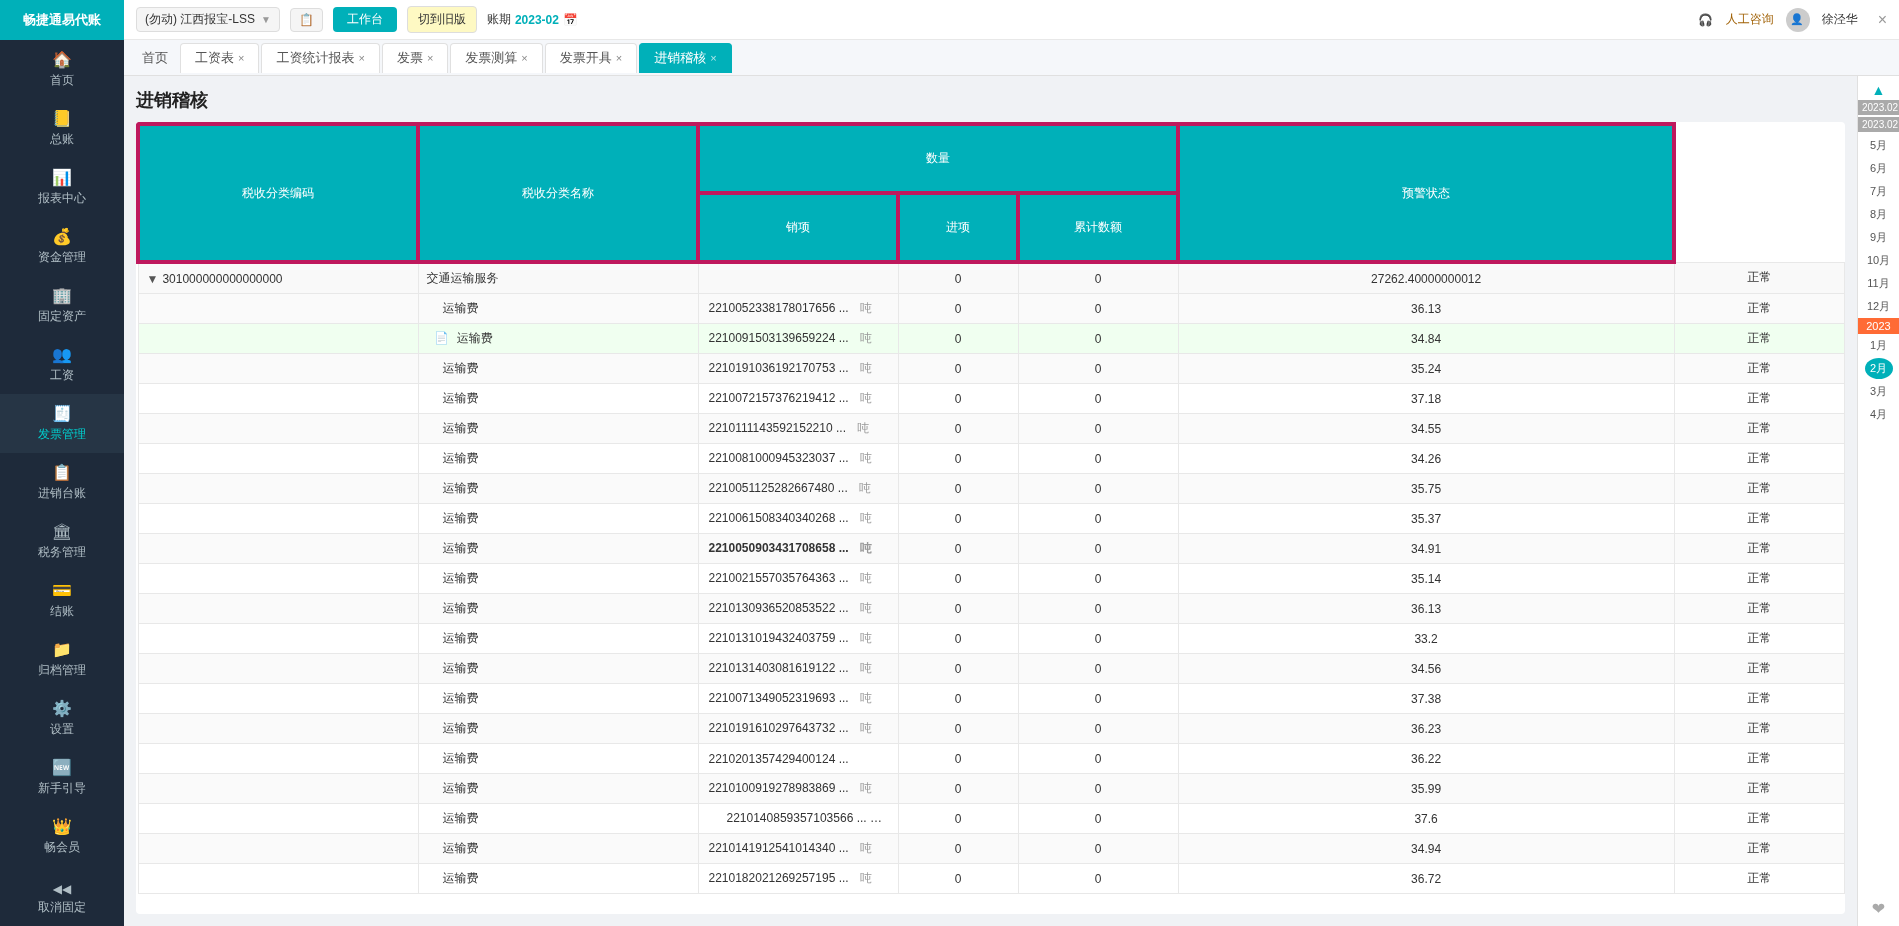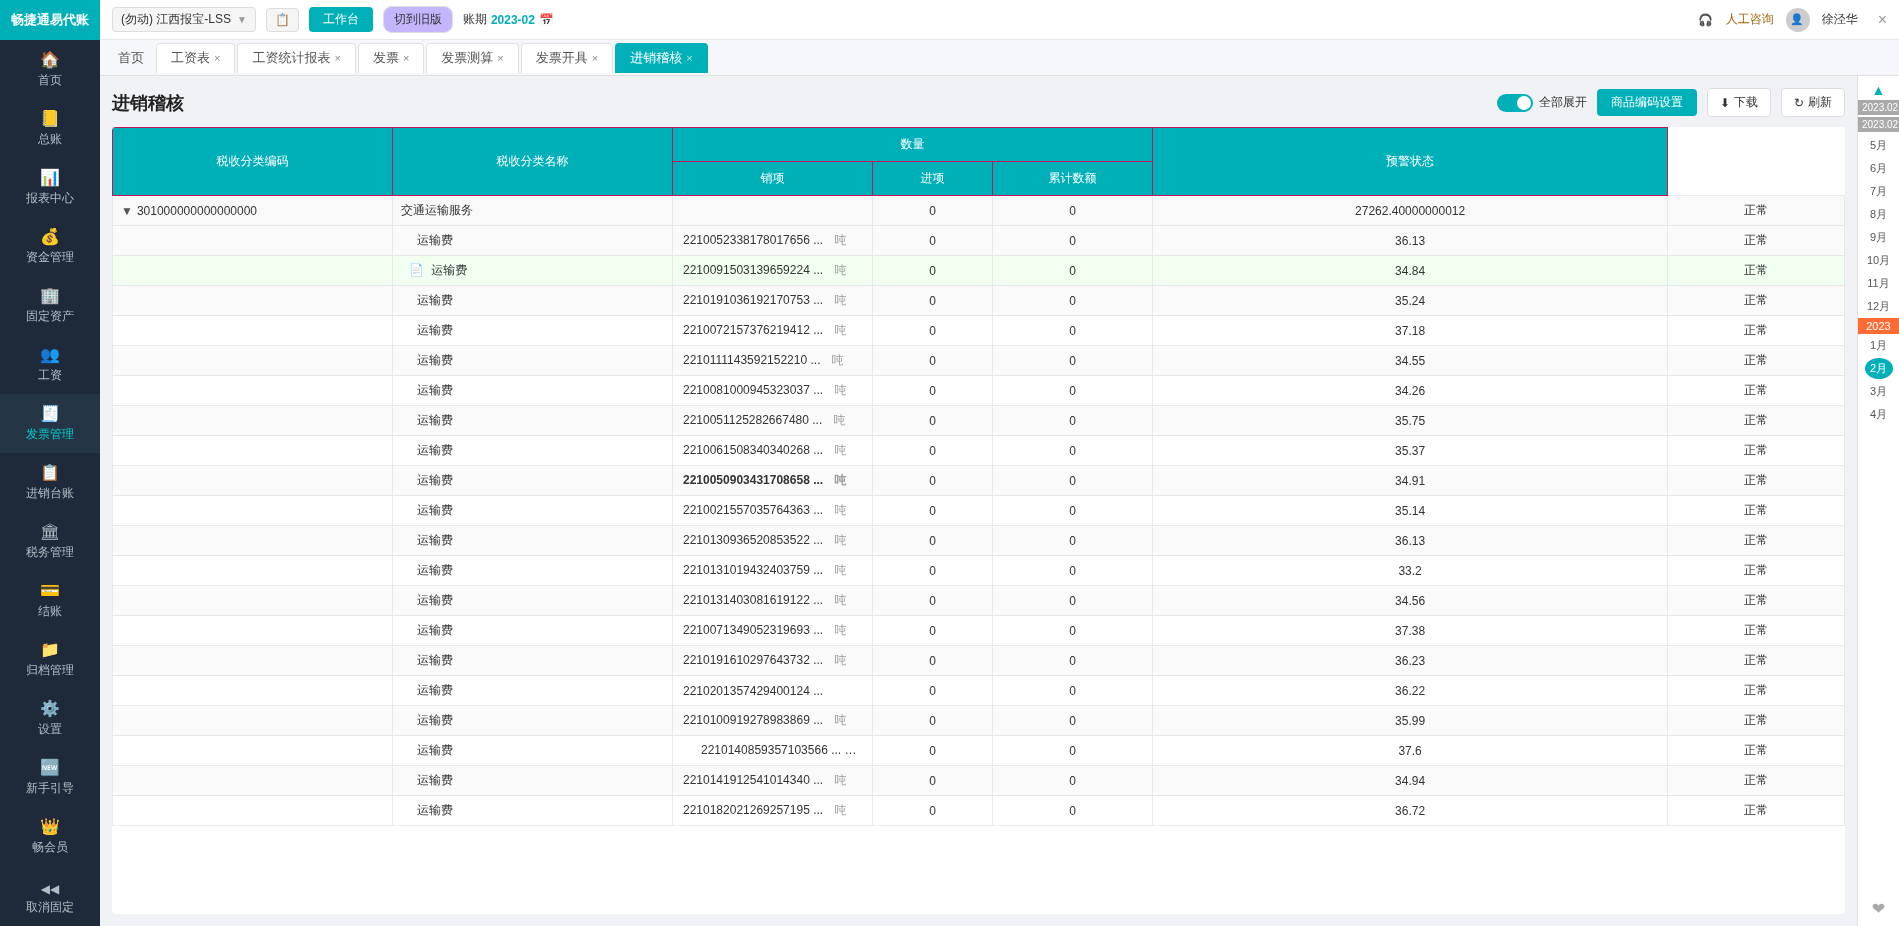--- a/index.html
+++ b/index.html
@@ -1,20 +1,20 @@
 <!DOCTYPE html>
 <html><head>
   <meta charset="utf-8">
   <style>
     * { margin: 0; padding: 0; box-sizing: border-box; }
     body { font-family: "Microsoft YaHei", "PingFang SC", sans-serif; font-size: 13px; background: #f0f2f5; display: flex; height: 926px; overflow: hidden; }
 
     
     .sidebar {
-      width: 100px;
+      width: 124px;
       background: #1e2a3a;
       color: #cdd6e0;
       display: flex;
       flex-direction: column;
       flex-shrink: 0;
       height: 100%;
     }
     .sidebar-logo {
       background: #00b0b9;
       padding: 10px 8px;
@@ -94,23 +94,23 @@
     .topbar-workbench {
       background: #00b0b9;
       color: white;
       border: none;
       border-radius: 4px;
       padding: 4px 14px;
       cursor: pointer;
       font-size: 12px;
     }
     .topbar-switch-btn {
-      background: #c4b5fd;
+      background: #fef9c3;
       border: 1px solid #ddd;
-      border-radius: 9px;
+      border-radius: 4px;
       padding: 4px 10px;
       cursor: pointer;
       font-size: 12px;
       color: #333;
     }
     .period-label {
       font-size: 12px;
       color: #333;
       display: flex;
       align-items: center;
@@ -275,24 +275,24 @@
     table {
       width: 100%;
       border-collapse: collapse;
       font-size: 12px;
     }
     thead tr {
       background: #00b0b9;
       color: #fff;
     }
     thead th {
-      padding: 8px 10px;
+      padding: 24px 10px;
       text-align: center;
       font-weight: normal;
-      border: 1px solid #be185d;
+      border: 4px solid #be185d;
       white-space: nowrap;
     }
     thead .sub-header {
       background: #00b0b9;
     }
     tbody tr {
       background: #fff;
     }
     tbody tr:nth-child(even) {
       background: #fafafa;
@@ -499,39 +499,20 @@
       <span>进销稽核</span>
       <span class="tab-close">×</span>
     </div>
   </div>
 
   <div class="content-area">
     <div class="page-content">
 
       <div class="page-header">
         <h2 class="page-title">进销稽核</h2>
-        <div class="page-actions">
-          <div class="toggle-switch">
-            <div class="toggle-track">
-              <div class="toggle-thumb"></div>
-            </div>
-            <span>全部展开</span>
-          </div>
-          <button class="btn-goods-setting">
-            <span>商品编码设置</span>
-          </button>
-          <button class="btn-download">
-            <span>⬇</span>
-            <span>下载</span>
-          </button>
-          <button class="btn-refresh">
-            <span>↻</span>
-            <span>刷新</span>
-          </button>
-        </div>
       </div>
 
       <div class="table-container">
         <table>
           <thead>
             <tr>
               <th rowspan="2" style="width:280px;">税收分类编码</th>
               <th rowspan="2" style="width:280px;">税收分类名称</th>
               <th colspan="3">数量</th>
               <th rowspan="2">预警状态</th>

